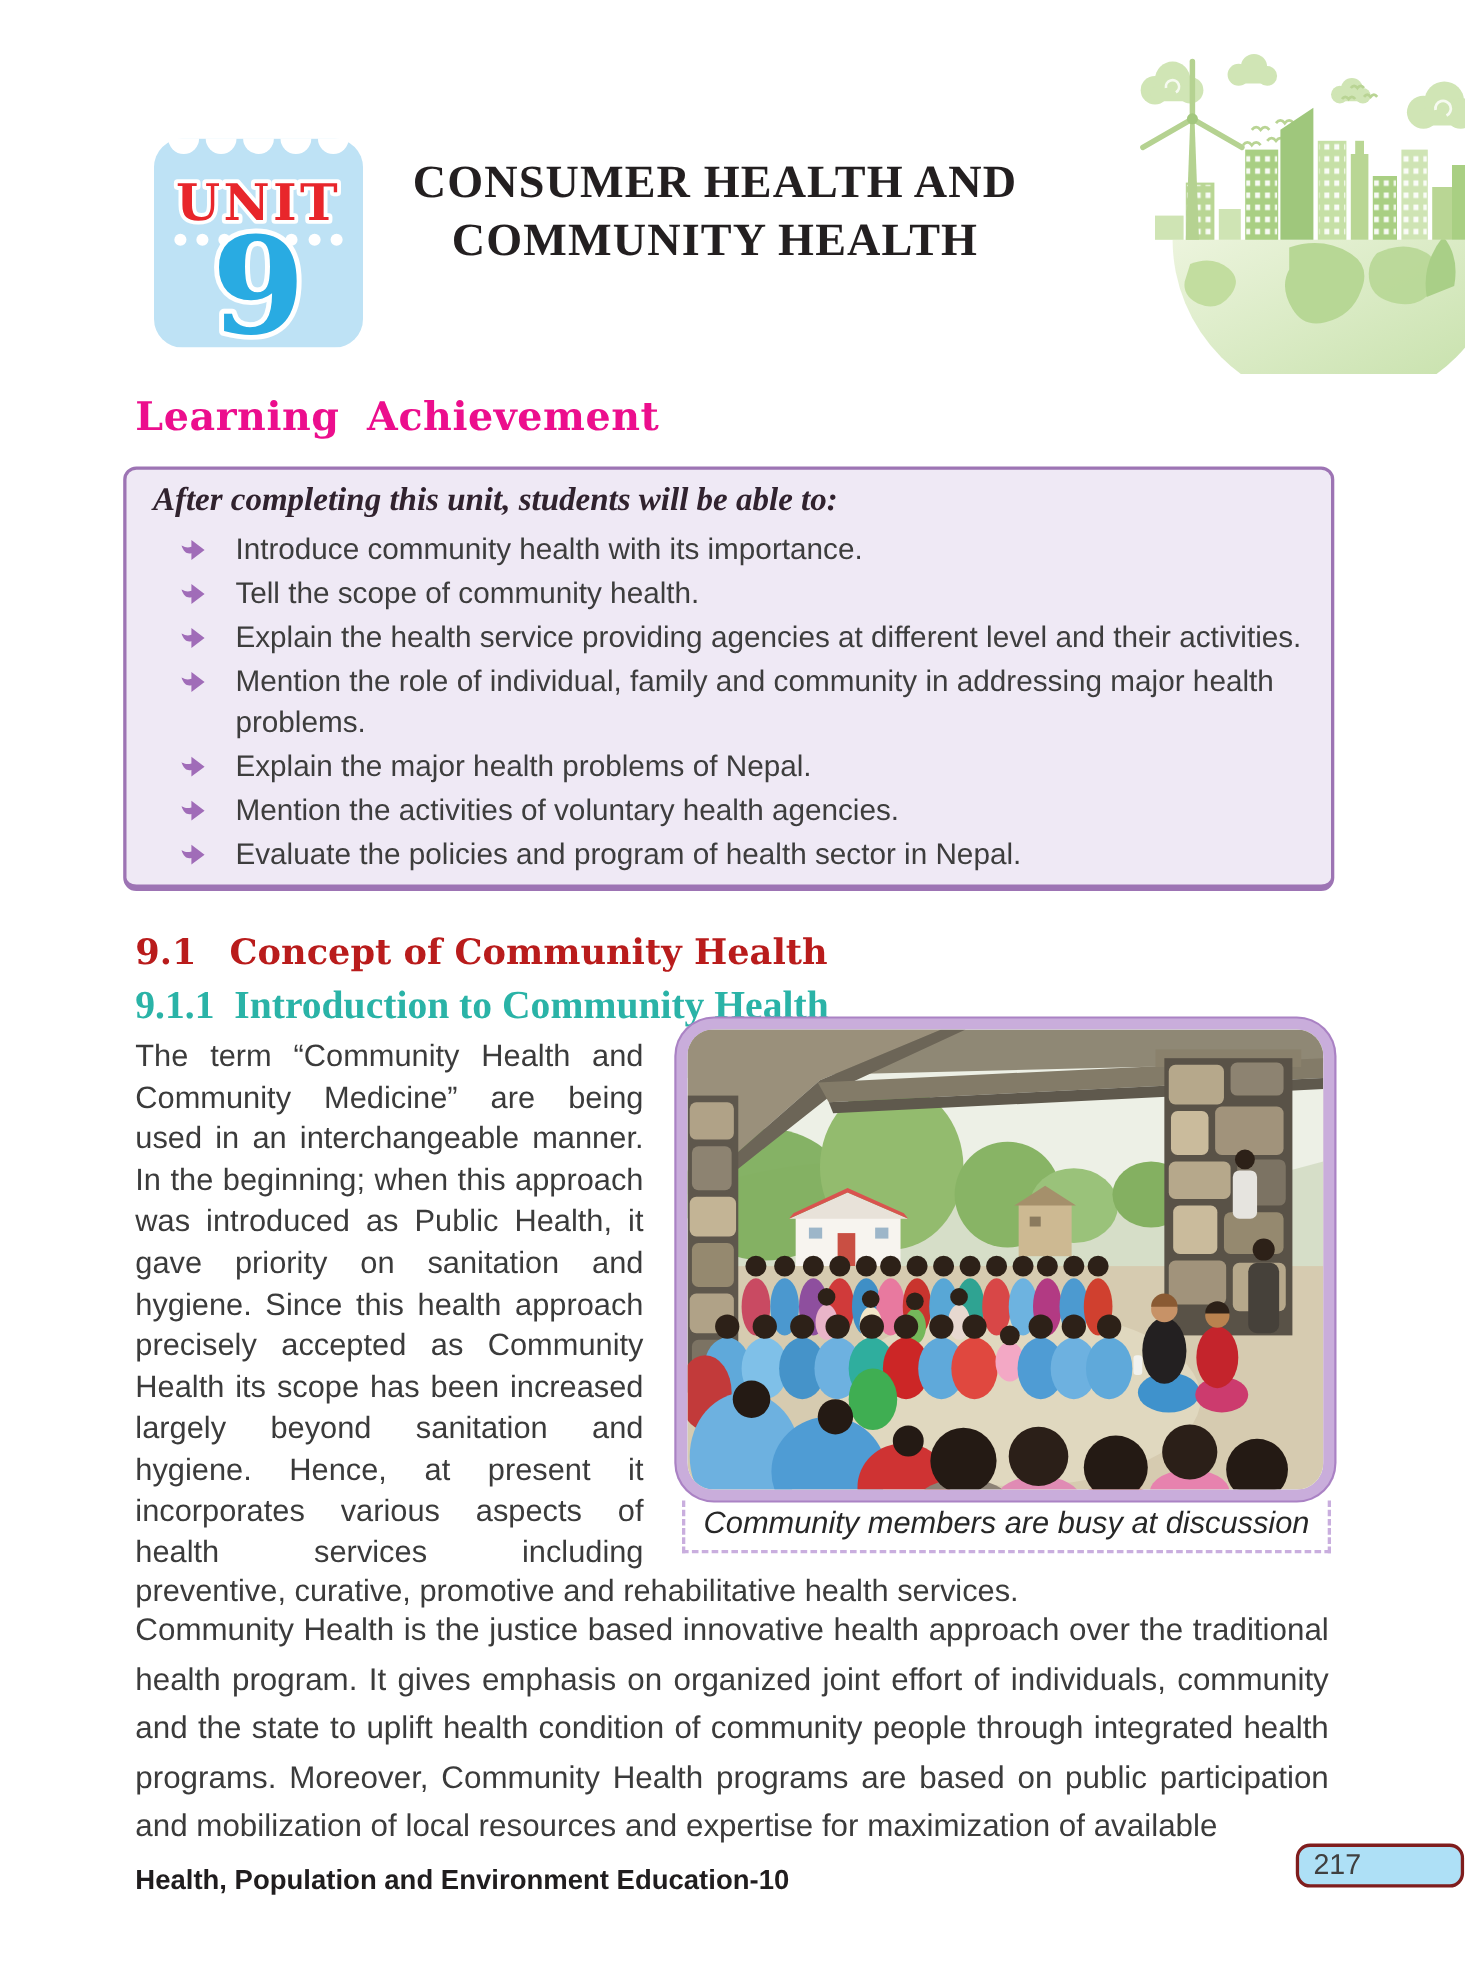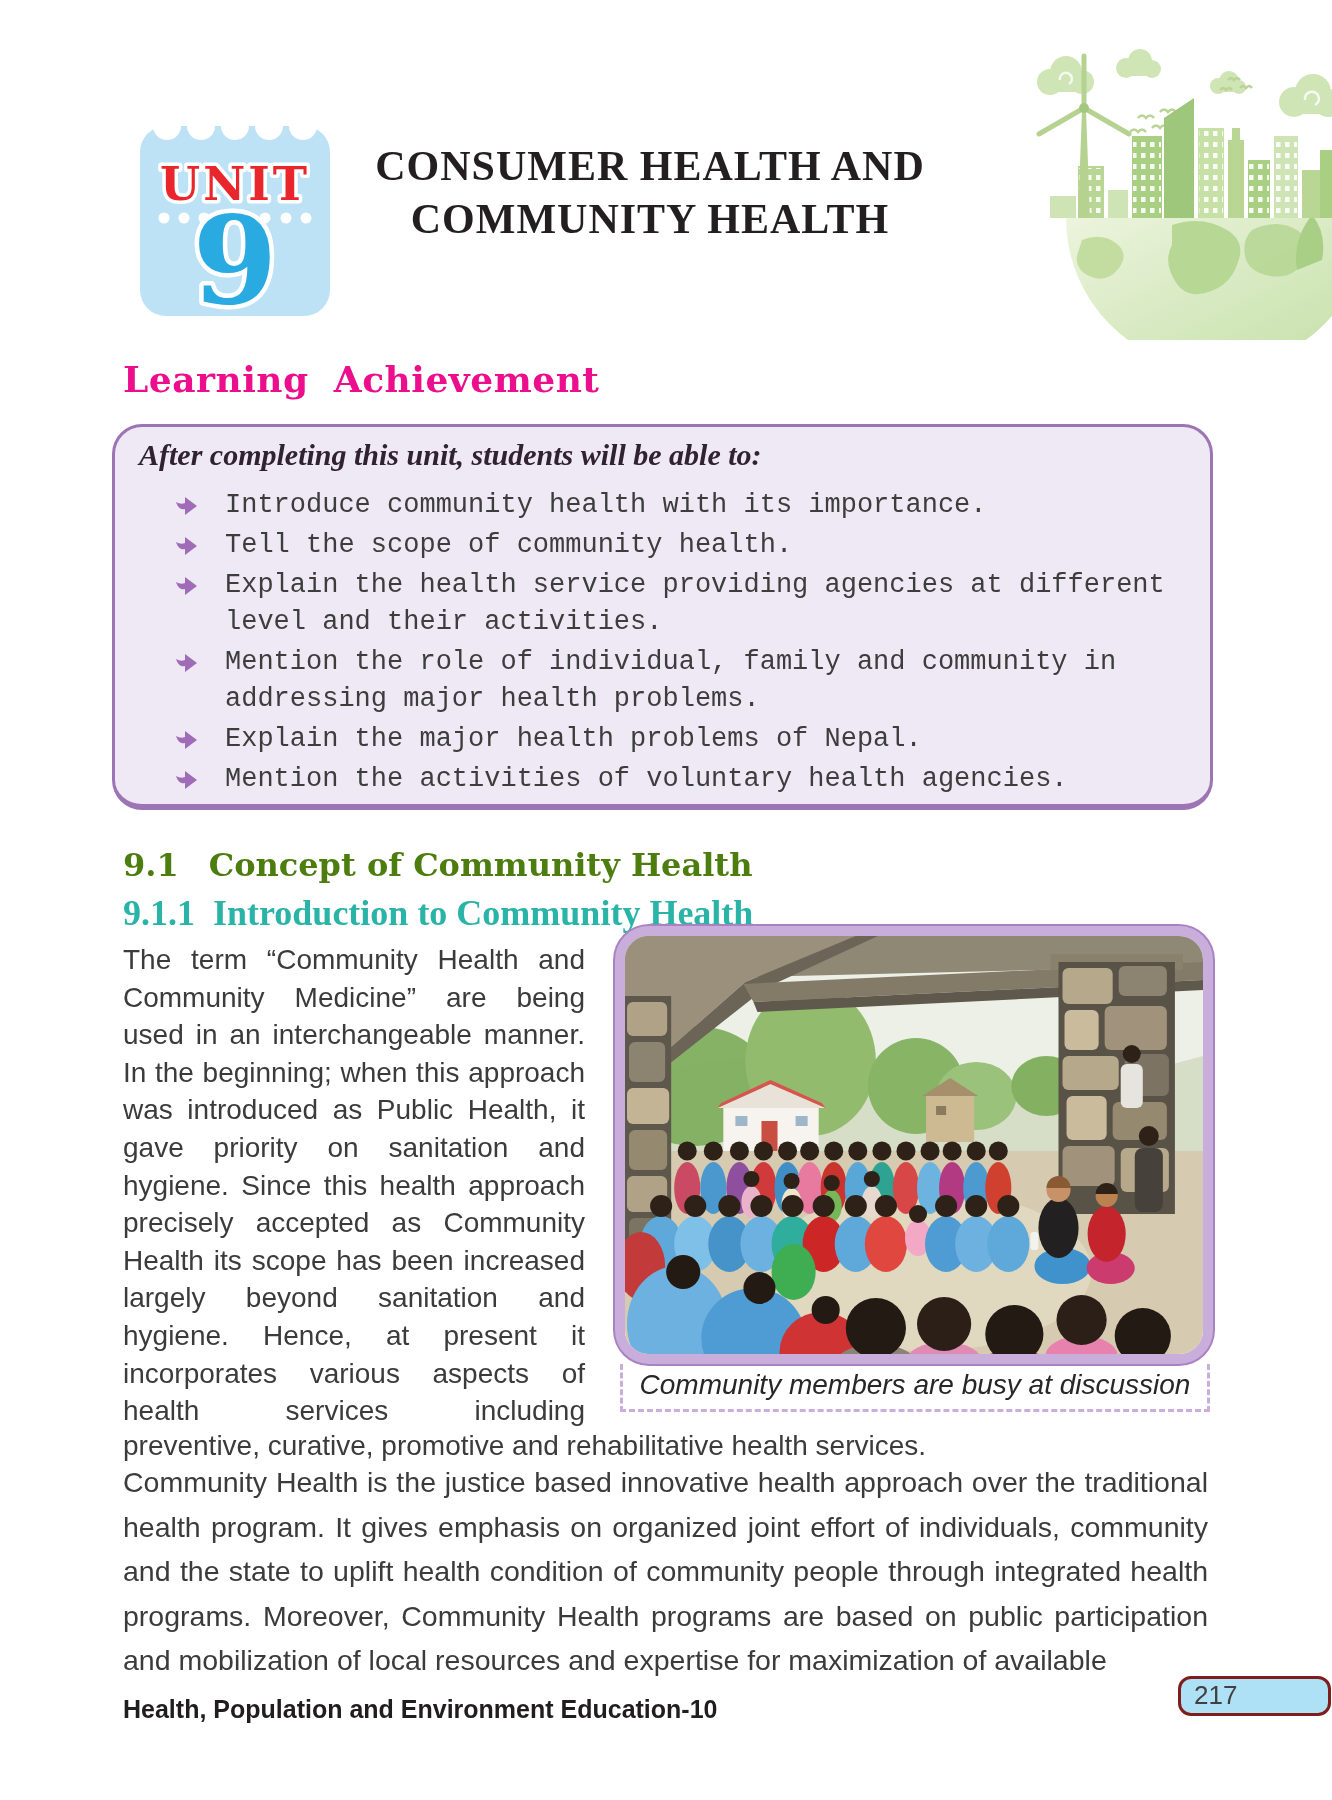--- a/index.html
+++ b/index.html
@@ -14,32 +14,32 @@
       font-family:"Liberation Serif",serif;font-weight:bold;font-size:42px;line-height:53px;
       color:#231f20;letter-spacing:1px;}
 
   
   .eco-art{position:absolute;left:1022px;top:40px;width:310px;height:300px;}
 
   
   .la-heading{position:absolute;left:123px;top:358px;font-family:"DejaVu Serif",serif;
       font-weight:bold;font-size:36px;color:#ec0e8d;word-spacing:12px;letter-spacing:.5px;}
   .la-box{position:absolute;left:112px;top:424px;width:1101px;height:386px;box-sizing:border-box;
-      background:#efe9f5;border:3px solid #9d74b4;border-bottom-width:6px;border-radius:30px;
+      background:#efe9f5;border:3px solid #9d74b4;border-bottom-width:6px;border-radius:12px;
       padding:6px 24px 4px 22px;overflow:hidden;}
   .la-intro{font-family:"Liberation Serif",serif;font-style:italic;font-weight:bold;
       font-size:30px;line-height:40px;color:#30222e;margin:2px 0 6px 2px;}
-  .la-list{list-style:none;margin:12px;padding:0;font-family:Liberation Mono, monospace;}
+  .la-list{list-style:none;margin:1px;padding:0;}
   .la-list li{display:flex;align-items:flex-start;font-size:27px;line-height:37px;
       color:#3d3d3d;margin:3px 0 3px 26px;}
   .bullet-arrow{flex:0 0 24px;margin:7px 26px 0 0;}
 
   
   .h91{position:absolute;left:123px;top:846px;font-family:"DejaVu Serif",serif;font-weight:bold;
-      font-size:32px;color:#4d7c0f;}
+      font-size:32px;color:#b91c1c;}
   .h91 .num{margin-right:30px;}
   .h911{position:absolute;left:123px;top:892px;font-family:"Liberation Serif",serif;font-weight:bold;
       font-size:36px;color:#2ab3a7;}
   .h911 .num{margin-right:18px;}
 
   
   .col-left{position:absolute;left:123px;top:941px;width:462px;text-align:justify;
       text-align-last:justify;font-size:28px;line-height:37.6px;color:#3b3b3b;}
   .cont-line{position:absolute;left:123px;top:1430px;width:1090px;font-size:28px;color:#3b3b3b;}
   .para2{position:absolute;left:123px;top:1460px;width:1085px;text-align:justify;

